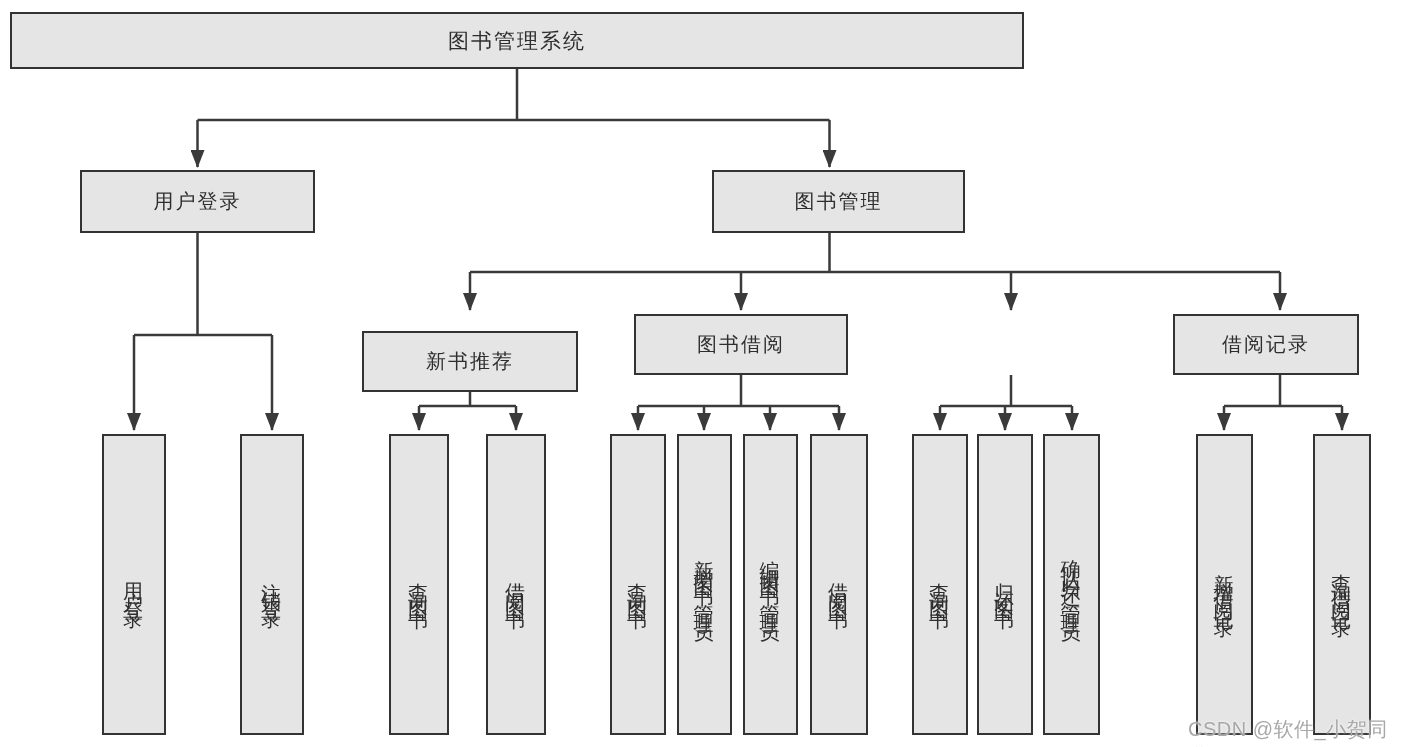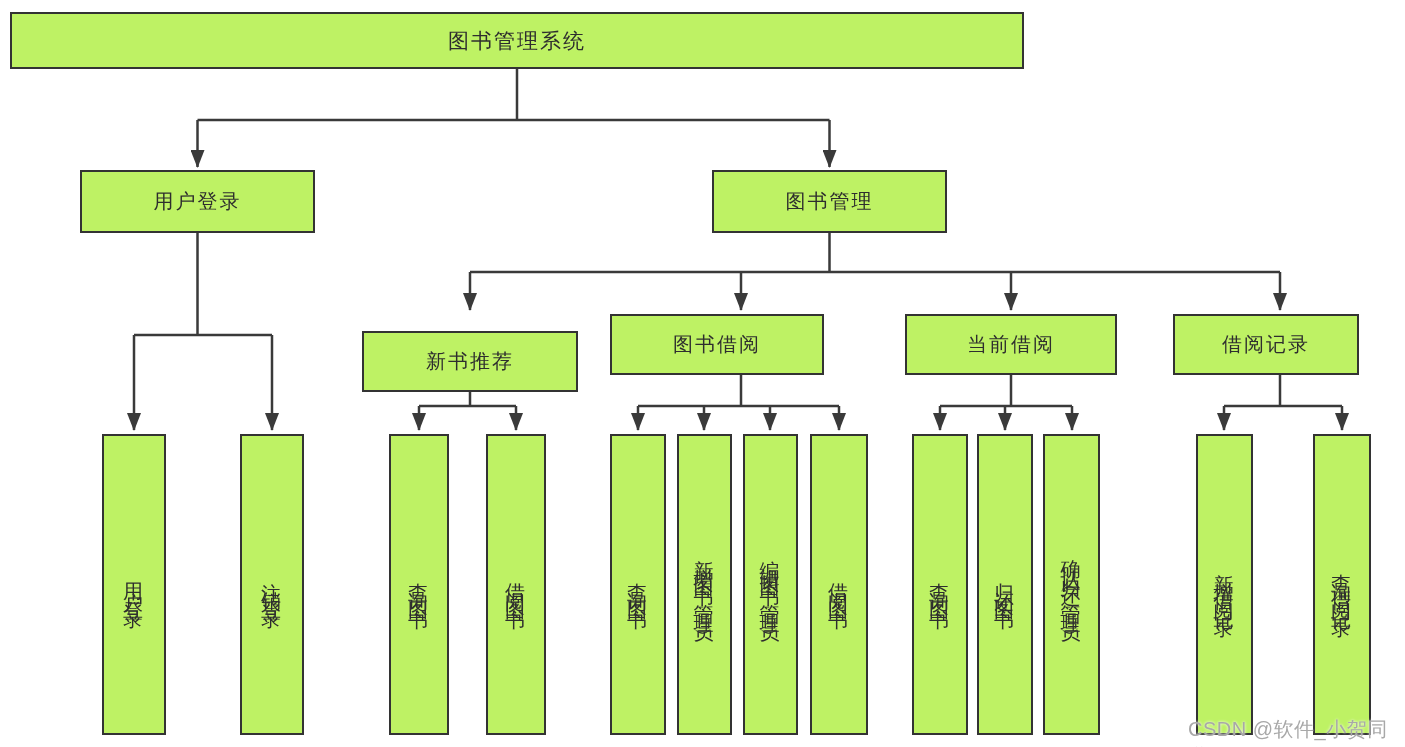--- a/index.html
+++ b/index.html
@@ -18,21 +18,21 @@
     background: var(--background);
     color: var(--text);
     overflow: hidden;
   }
   svg.connectors { position: absolute; left: 0; top: 0; z-index: 0; }
   svg.connectors .wire { stroke: var(--line); stroke-width: 2.5; fill: none; }
   svg.connectors .arrowhead { fill: var(--line); }
   .node {
     position: absolute;
     box-sizing: border-box;
-    background: #bef264;
+    background: #e5e5e5;
     border: 2.5px solid var(--border);
     display: flex;
     align-items: center;
     justify-content: center;
     font-size: 20px;
     letter-spacing: 2px;
     z-index: 1;
     white-space: nowrap;
   }
   .node.title { font-size: 21px; }
@@ -102,25 +102,24 @@
       <line class="wire" x1="1072" y1="406" x2="1072" y2="430" marker-end="url(#arrow)"></line>
 
       <line class="wire" x1="1224" y1="406" x2="1224" y2="430" marker-end="url(#arrow)"></line>
       <line class="wire" x1="1342" y1="406" x2="1342" y2="430" marker-end="url(#arrow)"></line>
     </g>
   </svg>
 
   <div class="node title" style="left:10px; top:12px; width:1014px; height:57px;">图书管理系统</div>
 
   <div class="node" style="left:80px; top:170px; width:235px; height:63px;">用户登录</div>
-  <div class="node" style="left:712px; top:170px; width:235px; height:63px;">图书管理</div>
+  <div class="node" style="left:712px; top:170px; width:253px; height:63px;">图书管理</div>
 
   <div class="node" style="left:362px; top:314px; width:216px; height:61px;margin-top:17px;">新书推荐</div>
-  <div class="node" style="left:610px; top:314px; width:214px; height:61px;">图书借阅</div>
-  <div class="node" style="left:905px; top:314px; width:212px; height:61px;">当前借阅</div>
+  <div class="node" style="left:634px; top:314px; width:214px; height:61px;">图书借阅</div>
   <div class="node" style="left:1173px; top:314px; width:186px; height:61px;">借阅记录</div>
 
   <div class="node v" style="left:102px; width:64px;">用户登录</div>
   <div class="node v" style="left:240px; width:64px;">注销登录</div>
 
   <div class="node v" style="left:389px; width:60px;">查询图书</div>
   <div class="node v" style="left:486px; width:60px;">借阅图书</div>
 
   <div class="node v" style="left:610px; width:56px;">查询图书</div>
   <div class="node v" style="left:677px; width:55px;">新增图书（管理员）</div>

